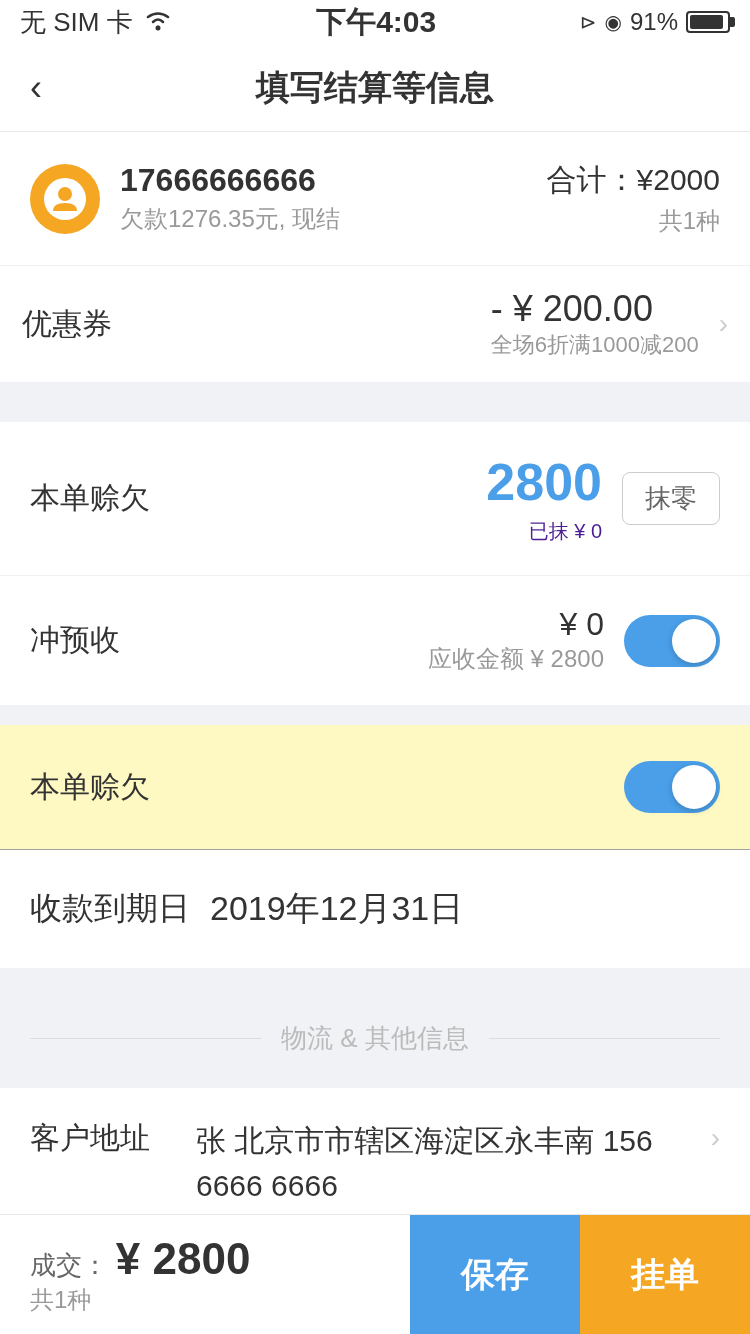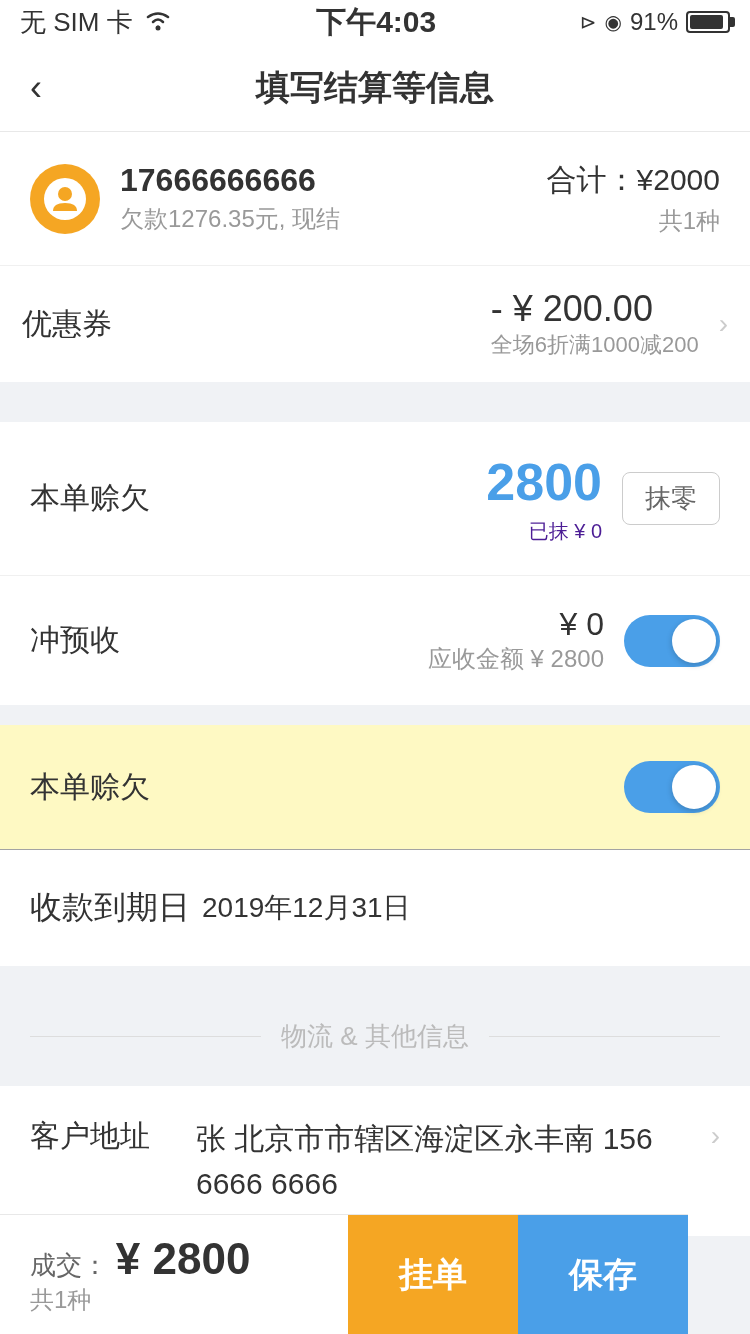--- a/index.html
+++ b/index.html
@@ -212,21 +212,21 @@
     .debt-label { font-size: 30px; color: #333; flex: 1; }
 
     
     .due-date-row {
       display: flex;
       align-items: center;
       padding: 36px 30px;
       background: #fff;
     }
     .due-date-label { font-size: 32px; color: #333; }
-    .due-date-value { font-size: 28px; color: #333; margin-left: 12px; }
+    .due-date-value { font-size: 34px; color: #333; margin-left: 20px; }
 
     
     .logistics-divider {
       background: #f0f2f5;
       height: 60px;
       display: flex;
       align-items: center;
       justify-content: center;
       position: relative;
     }
@@ -259,21 +259,21 @@
     .address-chevron { color: #ccc; font-size: 28px; margin-top: 4px; }
 
     
     .bottom-spacer { height: 140px; }
 
     
     .bottom-bar {
       position: fixed;
       bottom: 0;
       left: 0;
-      width: 688px;
+      width: 750px;
       height: 120px;
       background: #fff;
       display: flex;
       align-items: center;
       border-top: 1px solid #e8e8e8;
     }
     .bottom-summary {
       flex: 1;
       padding: 0 30px;
     }
@@ -425,15 +425,15 @@
 <div class="bottom-spacer"></div>
 
 <div class="bottom-bar">
   <div class="bottom-summary">
     <div>
       <span class="bottom-summary-label">成交：</span>
       <span class="bottom-summary-amount">¥ 2800</span>
     </div>
     <div class="bottom-summary-count">共1种</div>
   </div>
+  <div class="bottom-btn btn-save">保存</div>
   <div class="bottom-btn btn-hold">挂单</div>
-  <div class="bottom-btn btn-save">保存</div>
 </div>
 
 </body></html>

